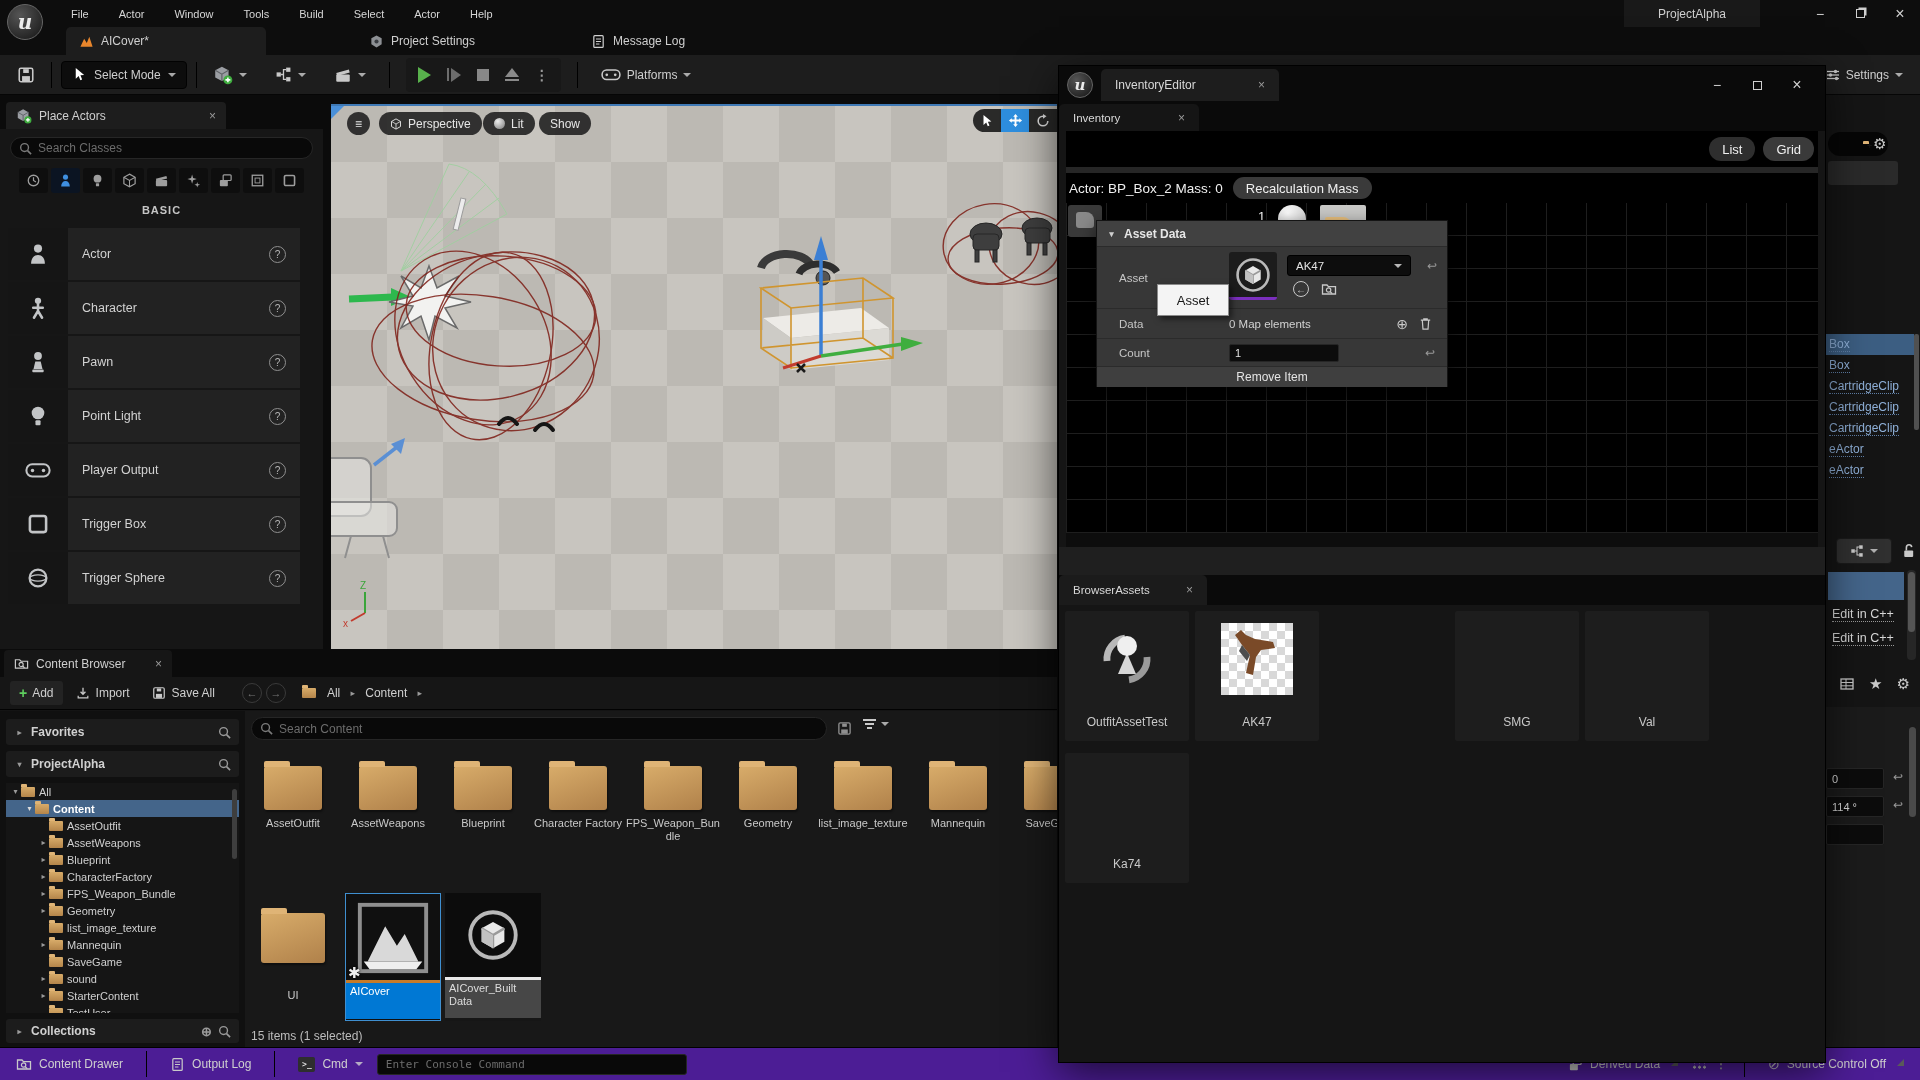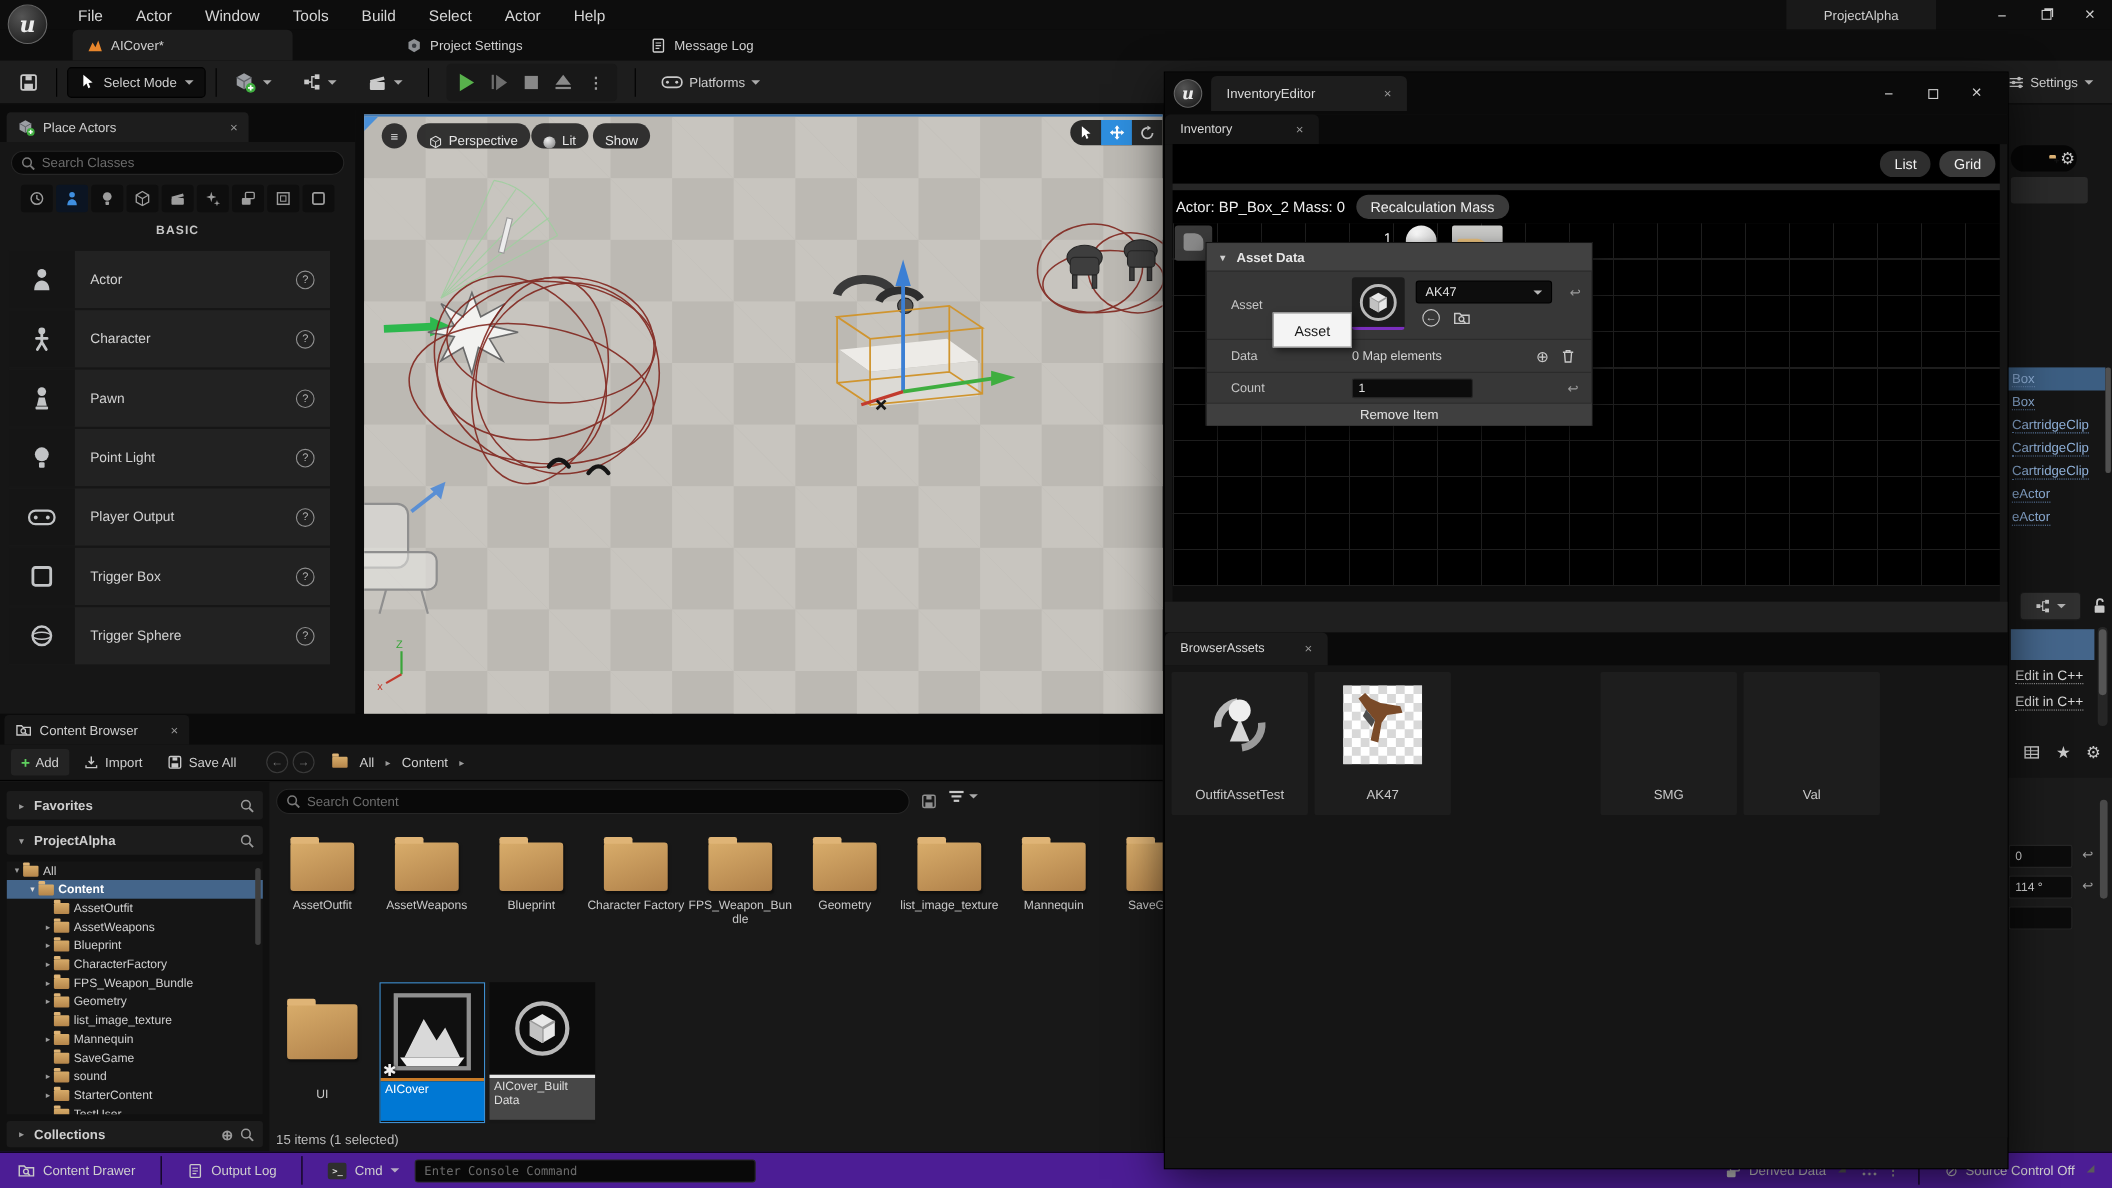--- a/index.html
+++ b/index.html
@@ -6,21 +6,21 @@
 html,body{width:1920px;height:1080px}
 body{background:#0b0b0b;font-family:"Liberation Sans",sans-serif;color:#cfcfcf;font-size:12px;overflow:hidden}
 #root{position:relative;width:1920px;height:1080px;overflow:hidden}
 .a{position:absolute}
 .fx{display:flex;align-items:center}
 .chev{display:inline-block;width:0;height:0;border-left:4px solid transparent;border-right:4px solid transparent;border-top:4px solid currentColor;opacity:.8}
 .sep{width:1px;height:26px;background:#000;margin:0 9px}
 svg.i{display:block;flex:0 0 auto}
 
 #menubar{left:0;top:0;width:1920px;height:27px;background:#0d0d0d;display:flex;align-items:center}
-.mi{padding:0 15px;height:27px;display:flex;align-items:center;font-size:14px;color:#d6d6d6}
+.mi{padding:0 15px;height:27px;display:flex;align-items:center;font-size:11px;color:#d6d6d6}
 .ulogo{width:36px;height:36px;border-radius:50%;background:radial-gradient(circle at 35% 30%,#555,#141414);border:1px solid #666;display:flex;align-items:center;justify-content:center;font-family:"DejaVu Serif",serif;font-style:italic;font-weight:bold;color:#ececec;font-size:20px;z-index:5}
 #prjtitle{background:#191919;height:27px;padding:0 34px;display:flex;align-items:center;font-size:12px;color:#cfcfcf}
 .wctl{width:40px;height:26px;display:flex;align-items:center;justify-content:center;color:#cfcfcf;font-size:14px}
 .sqr{width:9px;height:9px;border:1px solid #cfcfcf}
 #tabrow{left:0;top:27px;width:1920px;height:28px;background:#0d0d0d;display:flex;align-items:flex-end}
 .ttab{height:28px;display:flex;align-items:center;gap:7px;padding:0 13px;font-size:12px;color:#cfcfcf}
 .ttab.active{background:#1d1d1d;border-radius:5px 5px 0 0}
 #toolbar{left:0;top:55px;width:1920px;height:40px;background:#1d1d1d;display:flex;align-items:center;padding:0 10px;border-bottom:1px solid #060606}
 .tbtn{display:flex;align-items:center;gap:6px;padding:0 7px;height:30px;color:#cfcfcf}
 .dkbtn{background:#0d0d0d;border:1px solid #020202;border-radius:4px;height:28px;display:flex;align-items:center;gap:7px;padding:0 10px;font-size:12px}
@@ -37,21 +37,21 @@
 .search input{background:transparent;border:none;outline:none;color:#bbb;font-family:"Liberation Sans",sans-serif;font-size:12px;width:100%}
 .search input::placeholder{color:#6c6c6c}
 .catbtn{width:29px;height:25px;border-radius:3px;background:#0e0e0e;display:flex;align-items:center;justify-content:center;color:#9d9d9d}
 .catbtn.sel{background:#0b1422;color:#3f8fe0}
 .parow{position:absolute;left:8px;width:292px;height:52px;background:#222;display:flex;align-items:center}
 .paicon{width:60px;height:52px;background:#151515;display:flex;align-items:center;justify-content:center;color:#c2c4c6}
 .palabel{flex:1;padding-left:14px;font-size:12.5px;color:#d2d2d2}
 .qmark{width:17px;height:17px;border:1px solid #8f8f8f;border-radius:50%;color:#b5b5b5;font-size:10px;display:flex;align-items:center;justify-content:center;margin-right:14px}
 
 #vp{left:331px;top:104px;width:726px;height:545px;background-color:#bcb9b3;background-image:linear-gradient(45deg,#c8c5bf 25%,transparent 25%,transparent 75%,#c8c5bf 75%),linear-gradient(45deg,#c8c5bf 25%,transparent 25%,transparent 75%,#c8c5bf 75%);background-size:112px 112px;background-position:0 0,56px 56px;border-top:2px solid #3f79b5;overflow:hidden}
-.vpill{background:rgba(33,33,33,.9);border-radius:12px;color:#e6e6e6;padding:0 11px;height:23px;display:flex;align-items:flex-end;gap:6px;font-size:12px}
+.vpill{background:rgba(33,33,33,.9);border-radius:12px;color:#e6e6e6;padding:0 11px;height:23px;display:flex;align-items:center;gap:6px;font-size:12px}
 .vround{background:rgba(33,33,33,.9);border-radius:50%;width:23px;height:23px;display:flex;align-items:center;justify-content:center;color:#e6e6e6}
 .gz{height:23px;display:flex;align-items:center;justify-content:center;width:28px;color:#e8e8e8}
 
 #cb{left:0;top:649px;width:1057px;height:398px;background:#141414}
 .cbtool{display:flex;align-items:center;height:33px;background:#161616;border-bottom:1px solid #020202;padding:0 10px;gap:4px}
 .navc{width:20px;height:20px;border:1px solid #3a3a3a;border-radius:50%;display:flex;align-items:center;justify-content:center;color:#777;font-size:11px}
 .treehdr{position:absolute;left:6px;width:233px;height:26px;background:#1c1c1c;border-radius:3px;display:flex;align-items:center;gap:6px;padding:0 8px;font-size:12px;font-weight:bold;color:#d0d0d0}
 .trow{height:17px;display:flex;align-items:center;font-size:11px;color:#d0d0d0;white-space:nowrap}
 .tar{width:11px;text-align:center;color:#9a9a9a;font-size:8px;flex:0 0 auto}
 .fmini{width:14px;height:10px;background:linear-gradient(#d7ab69,#b4854a);border-radius:1px;position:relative;margin-right:4px;flex:0 0 auto}
@@ -1053,17 +1053,21 @@
         <span class="lb">AK47</span>
       </div>
       <div class="ac-card" style="left:396px;top:6px">
         <span class="th"><span class="pouch"><span class="ptop"></span><span class="pbar"></span></span></span>
         <span class="lb">SMG</span>
       </div>
       <div class="ac-card" style="left:526px;top:6px">
         <span class="th"><span class="pouch"><span class="ptop"></span><span class="pbar"></span></span></span>
         <span class="lb">Val</span>
       </div>
+      <div class="ac-card" style="left:6px;top:148px">
+        <span class="th"><span class="pouch"><span class="ptop"></span><span class="pbar"></span></span></span>
+        <span class="lb">Ka74</span>
+      </div>
     </div>
 
   </div>
 
 </div>
 
 </body></html>

